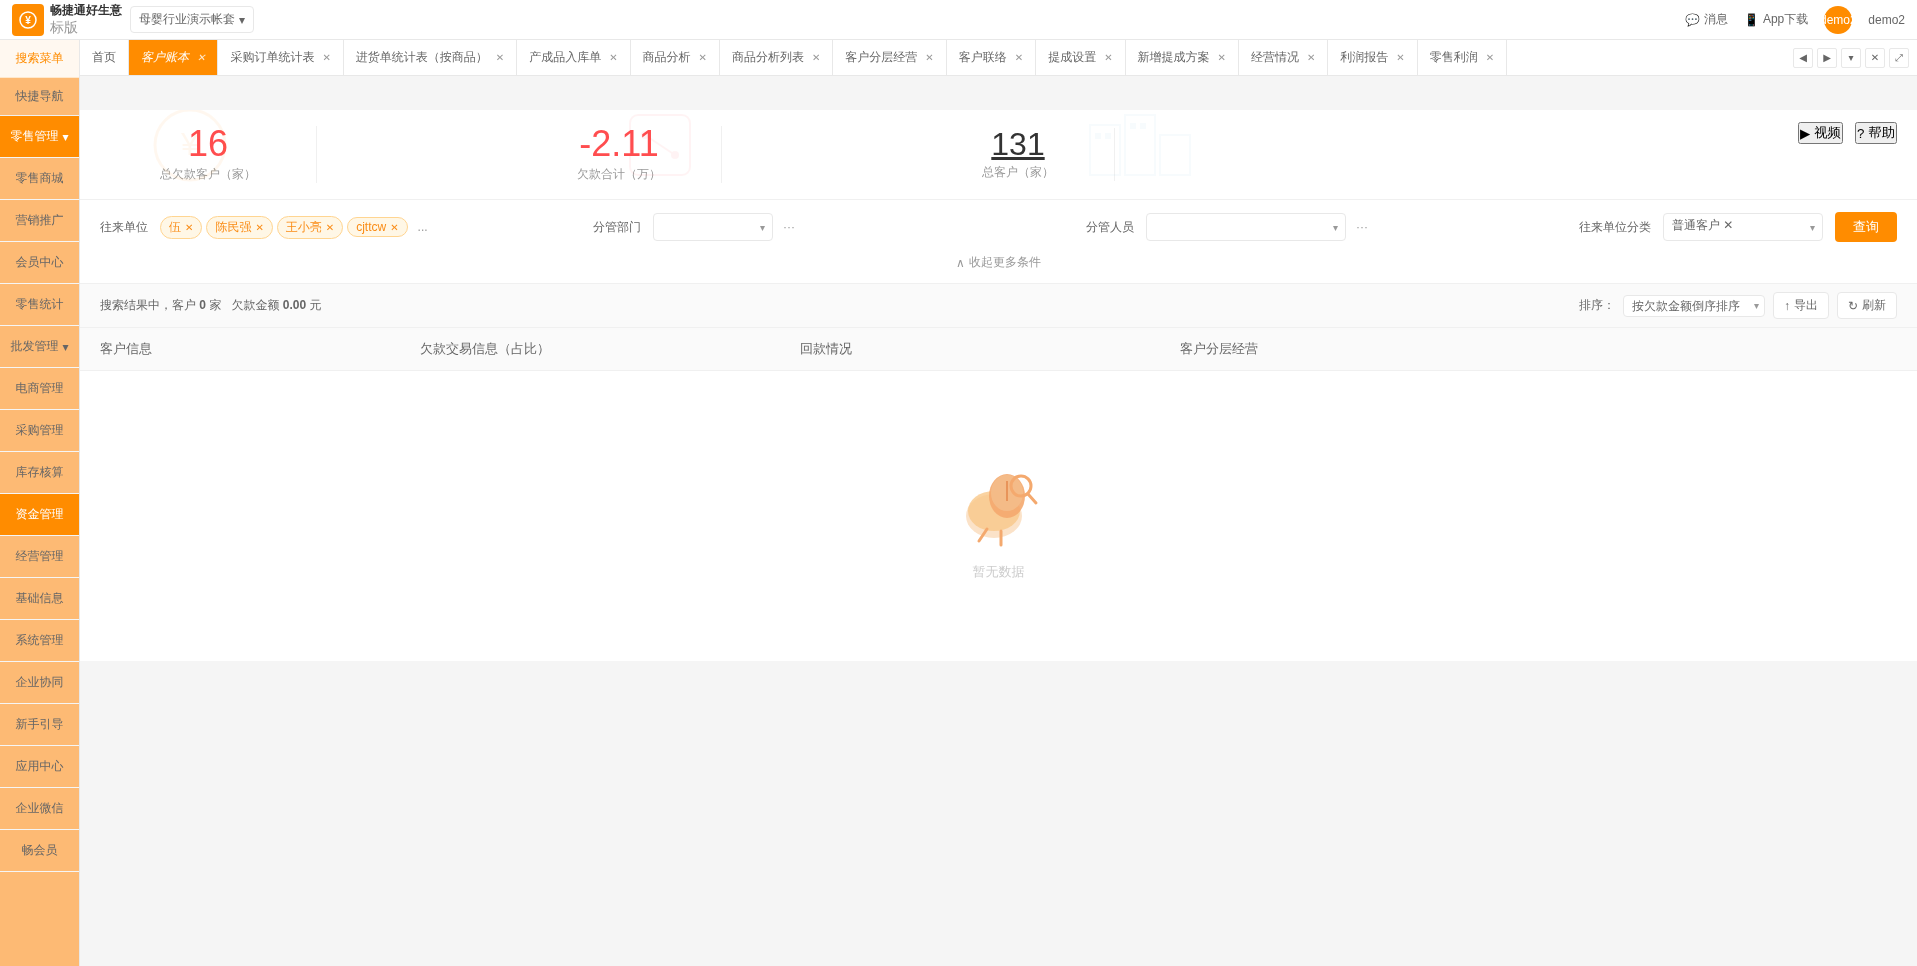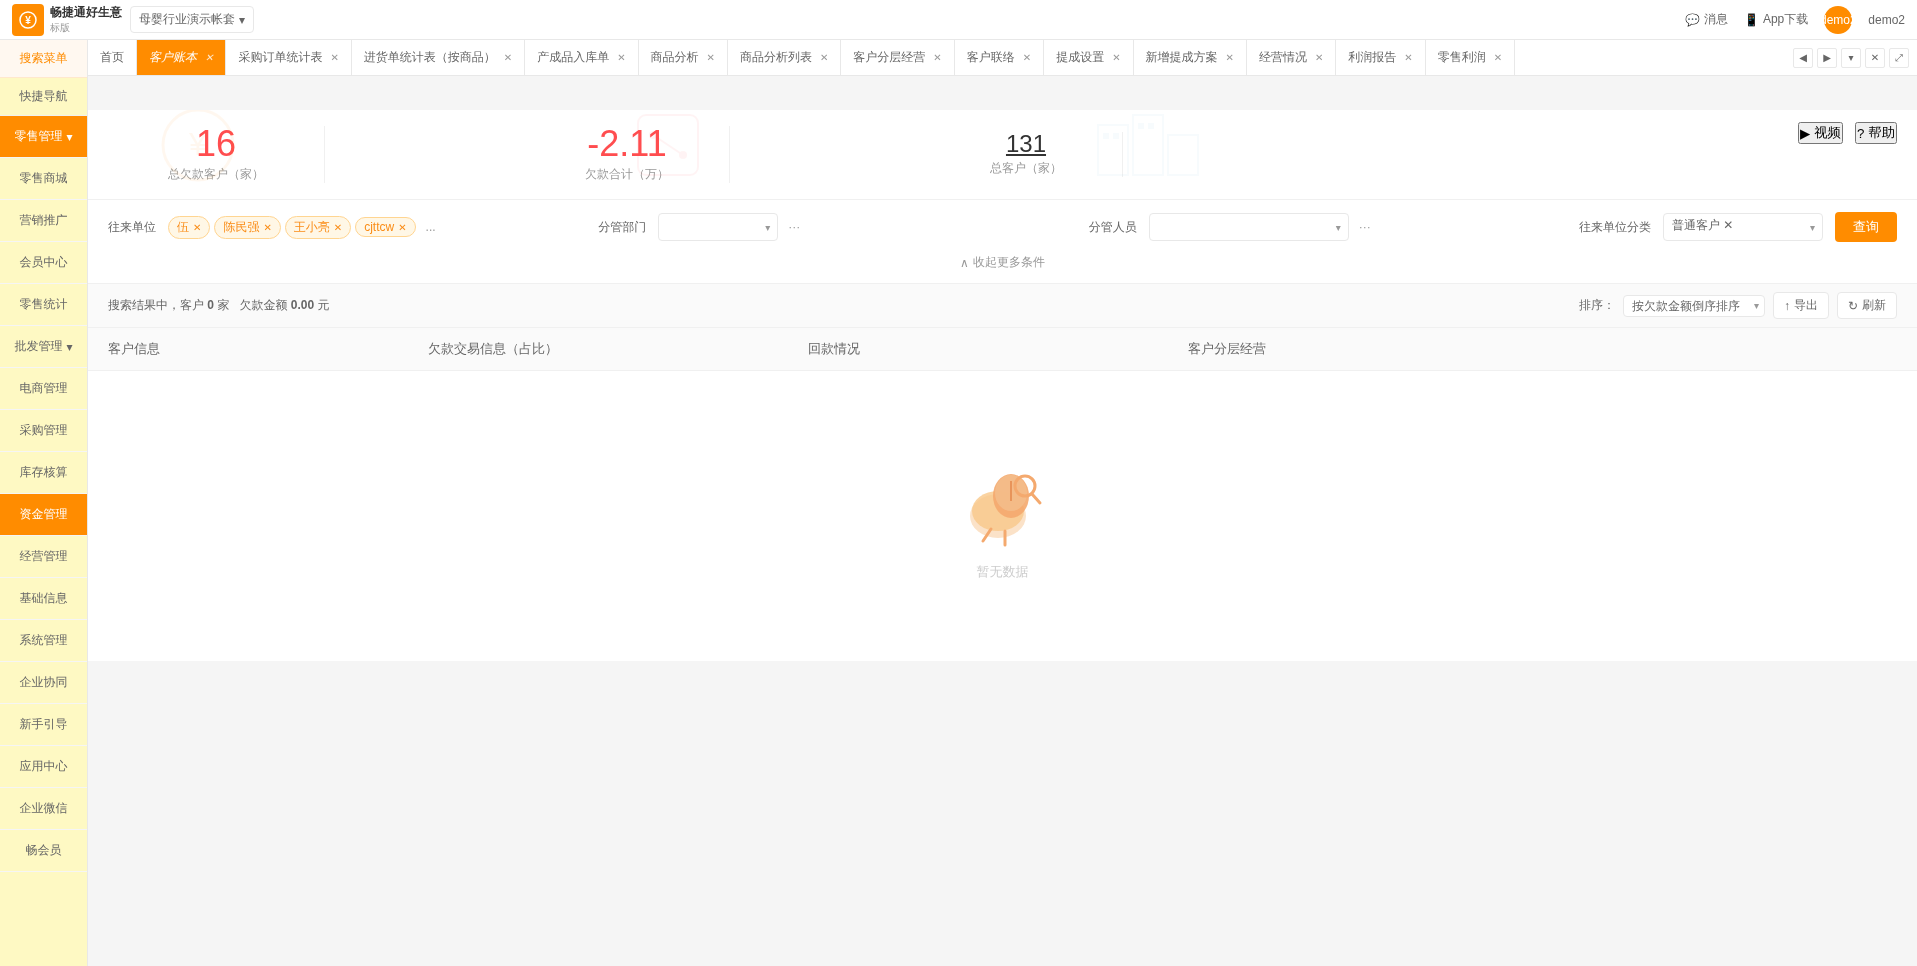--- a/index.html
+++ b/index.html
@@ -37,21 +37,21 @@
       color: #fff;
       font-size: 10px;
       font-weight: bold;
     }
     .logo-text {
       font-size: 12px;
       color: #333;
       font-weight: bold;
     }
     .logo-sub {
-      font-size: 10px;
+      font-size: 14px;
       color: #999;
     }
     .dropdown-btn {
       border: none;
       background: #fff;
       cursor: pointer;
       color: #666;
       font-size: 12px;
       display: flex;
       align-items: center;
@@ -91,22 +91,22 @@
 
     
     .main-layout {
       display: flex;
       flex: 1;
       overflow: hidden;
     }
 
     
     .sidebar {
-      width: 88px;
-      background: #fef9c3;
+      width: 80px;
+      background: #fdba74;
       border-right: 1px solid #e8e8e8;
       display: flex;
       flex-direction: column;
       flex-shrink: 0;
       overflow-y: auto;
     }
     .search-menu {
       background: #fff8f0;
       padding: 10px 0;
       text-align: center;
@@ -233,21 +233,21 @@
       padding: 0 60px;
       border-right: 1px solid #f0f0f0;
     }
     .stat-item:first-child { padding-left: 20px; }
     .stat-number {
       font-size: 36px;
       font-weight: normal;
       color: #ff4d4f;
       line-height: 1;
     }
-    .stat-number.black { color: #333; font-size: 24px; }
+    .stat-number.black { color: #333; font-size: 32px; }
     .stat-label {
       font-size: 12px;
       color: #999;
       margin-top: 4px;
     }
     .stat-icon-bg {
       position: absolute;
       opacity: 0.06;
       font-size: 80px;
     }

